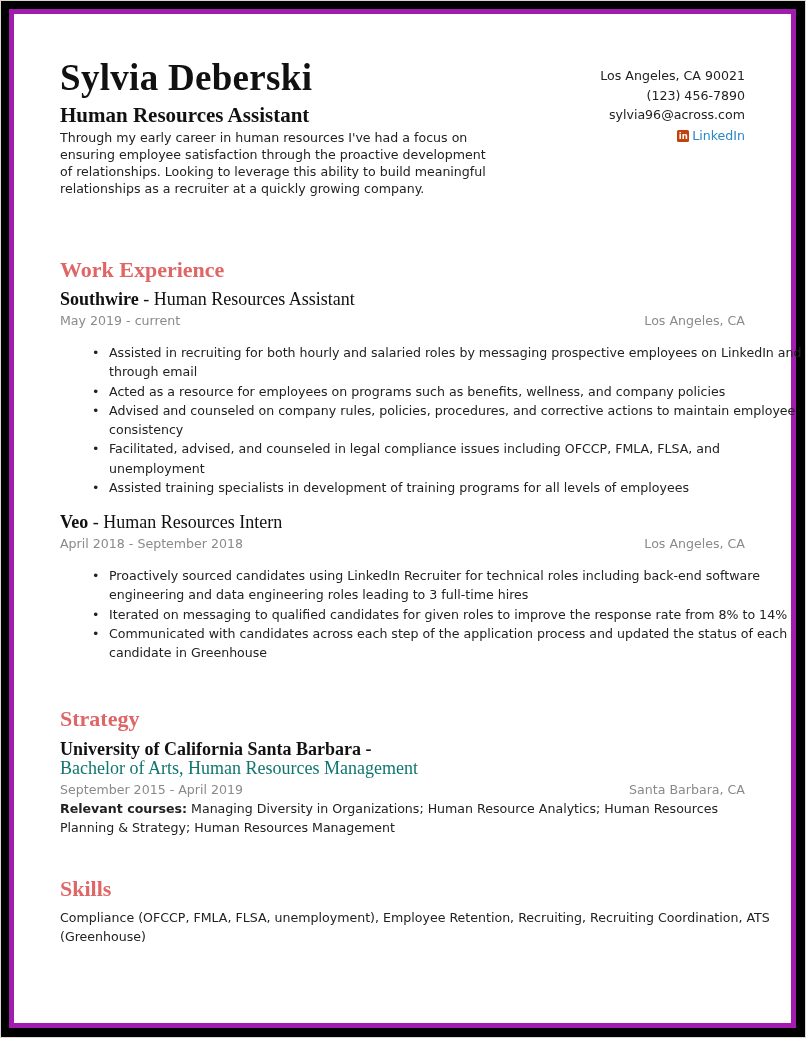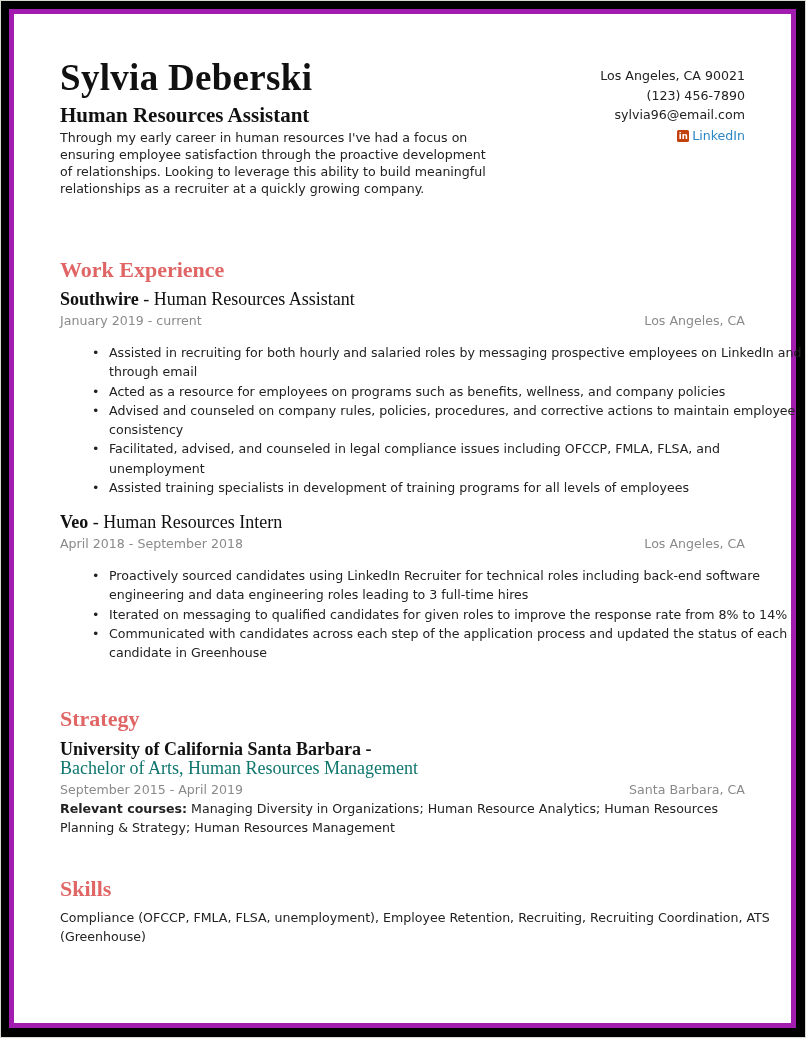--- a/index.html
+++ b/index.html
@@ -190,35 +190,35 @@
 <div class="frame"></div>
 <div class="page">
 
   <div class="abs name">Sylvia Deberski</div>
   <div class="abs title">Human Resources Assistant</div>
   <div class="abs summary">Through my early career in human resources I've had a focus on ensuring employee satisfaction through the proactive development of relationships. Looking to leverage this ability to build meaningful relationships as a recruiter at a quickly growing company.</div>
 
   <div class="abs contact">
     <div class="line">Los Angeles, CA 90021</div>
     <div class="line">(123) 456-7890</div>
-    <div class="line">sylvia96@email.com</div>
+    <div class="line">sylvia96@across.com</div>
     <div class="line">
       <a class="linkedin">
         <span class="li-icon">in</span>
         <span>LinkedIn</span>
       </a>
     </div>
   </div>
 
   <div class="abs section-heading" style="top:243px;">Work Experience</div>
 
   <div class="abs job-title-line" style="top:274px;">
     <span class="company">Southwire</span><span> - </span><span>Human Resources Assistant</span>
   </div>
-  <div class="abs dates" style="top:298px;">January 2019 - current</div>
+  <div class="abs dates" style="top:298px;">May 2019 - current</div>
   <div class="abs location" style="top:298px;">Los Angeles, CA</div>
   <ul class="bullets" style="top:317px;">
     <li>Assisted in recruiting for both hourly and salaried roles by messaging prospective employees on LinkedIn and through email</li>
     <li>Acted as a resource for employees on programs such as benefits, wellness, and company policies</li>
     <li>Advised and counseled on company rules, policies, procedures, and corrective actions to maintain employee consistency</li>
     <li>Facilitated, advised, and counseled in legal compliance issues including OFCCP, FMLA, FLSA, and unemployment</li>
     <li>Assisted training specialists in development of training programs for all levels of employees</li>
   </ul>
 
   <div class="abs job-title-line" style="top:497px;">

